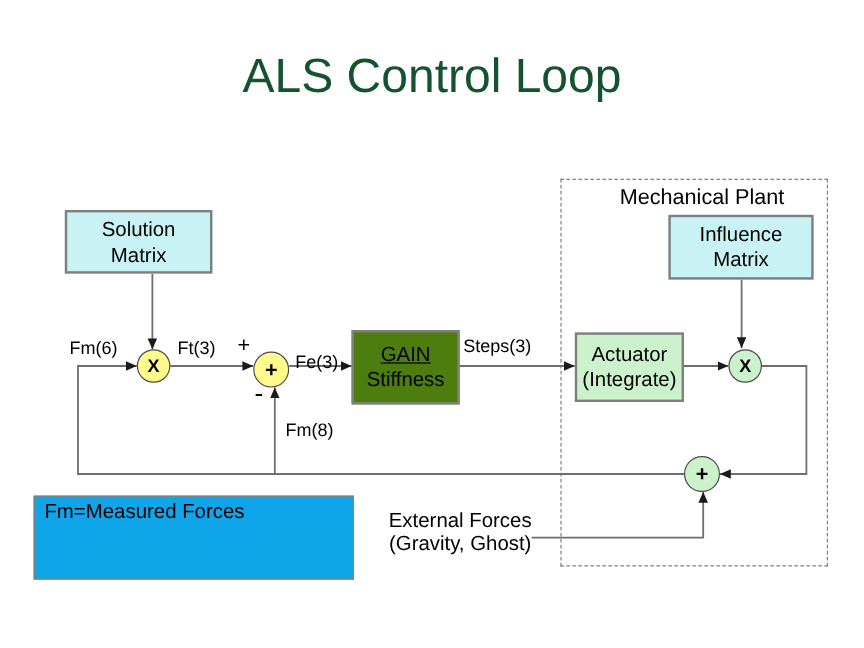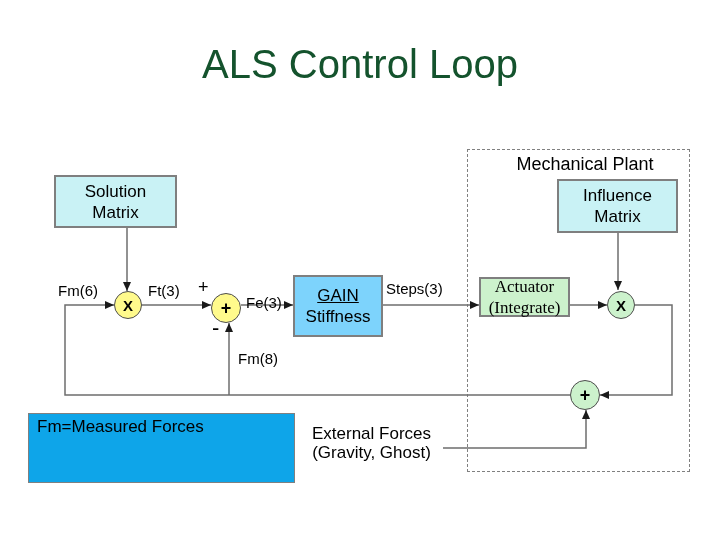--- a/index.html
+++ b/index.html
@@ -28,21 +28,21 @@
     display: flex;
     flex-direction: column;
     align-items: center;
     justify-content: center;
     font-size: 17px;
     line-height: 21px;
     text-align: center;
     z-index: 2;
   }
   .box.cyan   { background: #c9f2f5; }
-  .box.yellow { background: #7dd3fc; }
+  .box.yellow { background: #4d7c0f; }
   .box.green  { background: #ccf2cc; }
   .plant {
     position: absolute;
     left: 467px; top: 149px; width: 223px; height: 323px;
     border: 1px dashed #808080;
     z-index: 0;
   }
   .plant-label {
     position: absolute;
     left: 480px; top: 154px; width: 210px;
@@ -75,21 +75,21 @@
     left: 28px; top: 413px; width: 267px; height: 70px;
     border: 1.5px solid #808080;
     background: #0ea5e9;
     padding: 2px 8px;
     font-size: 17px;
     line-height: 22px;
     z-index: 2;
   }
   #external-forces {
     position: absolute;
-    left: 300px; top: 424px; width: 143px;
+    left: 312px; top: 424px; width: 143px;
     text-align: center;
     font-size: 17px;
     line-height: 19px;
     z-index: 2;
   }
   .underline { text-decoration: underline; }
 </style>
 </head>
 <body>
 
@@ -128,21 +128,21 @@
   <div class="box cyan" style="left:557px; top:179px; width:121px; height:54px;text-align:center;">
     <span>Influence</span>
     <span>Matrix</span>
   </div>
 
   <div class="box yellow" style="left:293px; top:275px; width:90px; height:62px;">
     <span class="underline">GAIN</span>
     <span>Stiffness</span>
   </div>
 
-  <div class="box green" style="left:479px; top:277px; width:91px; height:40px;font-family:Liberation Serif, serif;">
+  <div class="box green" style="left:479px; top:277px; width:91px; height:58px;">
     <span>Actuator</span>
     <span>(Integrate)</span>
   </div>
 
   <div class="circle yellow op-x" style="left:114px; top:291px; width:28px; height:28px;">X</div>
   <div class="circle yellow op-plus" style="left:211px; top:293px; width:30px; height:30px;">+</div>
   <div class="circle green op-x" style="left:607px; top:291px; width:28px; height:28px;">X</div>
   <div class="circle green op-plus" style="left:570px; top:380px; width:30px; height:30px;">+</div>
 
   <div class="sig" style="left:58px;  top:282px;">Fm(6)</div>

